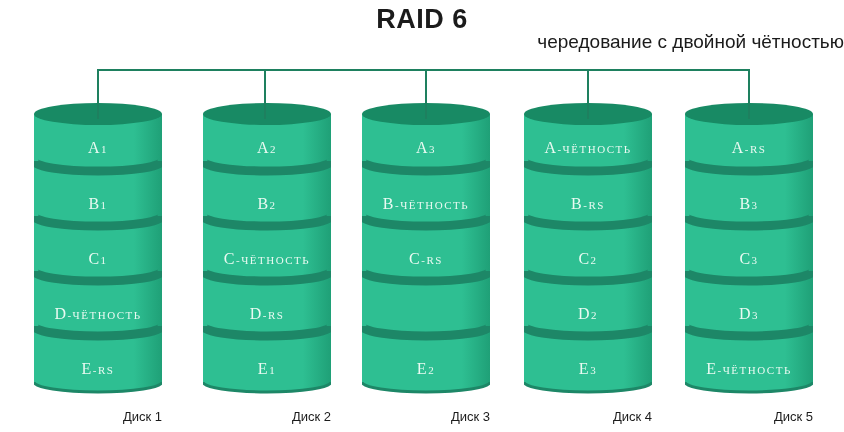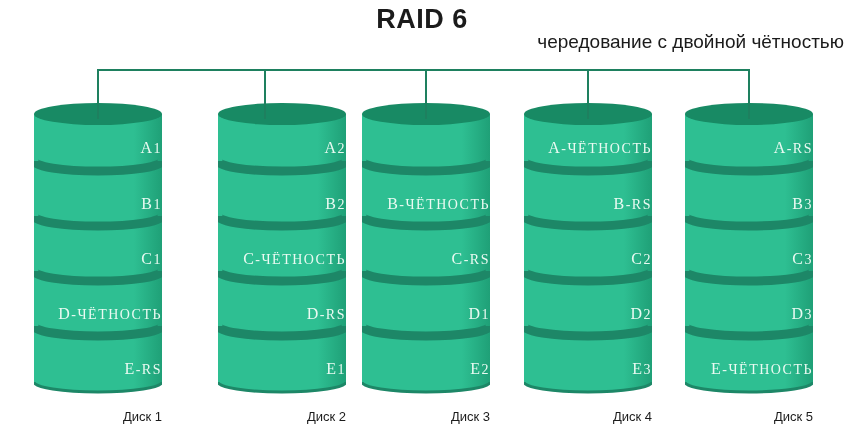--- a/index.html
+++ b/index.html
@@ -42,42 +42,42 @@
   .v-line { width: 2px; top: 69px; height: 50px; }
   .v1 { left: 97px; }
   .v2 { left: 264px; }
   .v3 { left: 425px; }
   .v4 { left: 587px; }
   .v5 { left: 748px; }
 
   
   .disk { position: absolute; top: 103px; width: 128px; z-index: 1; }
   .d1 { left: 34px; }
-  .d2 { left: 210px; padding-left: 8px; }
+  .d2 { left: 195px; padding-left: 8px; }
   .d3 { left: 362px; }
   .d4 { left: 524px; }
   .d5 { left: 685px; }
 
   .cyl { position: relative; width: 128px; height: 292px; }
   .cyl-svg { position: absolute; top: 0; left: 0; display: block; }
 
   .cyl-top    { fill: var(--cylinder-top, #188a64); }
   .cyl-groove { fill: none; stroke: var(--cylinder-groove, #1d8767); stroke-width: 9; }
   .cyl-bottom { fill: none; stroke: var(--cylinder-groove, #1d8767); stroke-width: 3; }
   .grad-a { stop-color: var(--cylinder-body, #2ebf92); }
   .grad-b { stop-color: var(--cylinder-body, #2ebf92); }
   .grad-c { stop-color: var(--cylinder-body-edge, #1fa077); }
 
   .seg-label {
     position: absolute;
     left: 0; width: 100%;
     height: 22px; line-height: 22px;
-    text-align: right;
+    text-align: center;
     font-family: "Liberation Serif", serif;
-    font-size: 14px;
+    font-size: 11px;
     letter-spacing: 1.5px;
     color: var(--segment-text, #eafaf2);
     z-index: 2;
   }
   .seg-label::first-letter { font-size: 16px; }
 
   .disk-name {
     margin-top: 11px;
     width: 128px; height: 22px; line-height: 22px;
     text-align: right;
@@ -154,23 +154,23 @@
     <div class="cyl">
       <svg class="cyl-svg" width="128" height="292" viewBox="0 0 128 292">
         <path fill="url(#bodyGrad)" d="M0 11 L0 279 A64 10 0 0 0 128 279 L128 11 Z"></path>
         <path class="cyl-groove" d="M0 58 A64 10 0 0 0 128 58"></path>
         <path class="cyl-groove" d="M0 113 A64 10 0 0 0 128 113"></path>
         <path class="cyl-groove" d="M0 168 A64 10 0 0 0 128 168"></path>
         <path class="cyl-groove" d="M0 223 A64 10 0 0 0 128 223"></path>
         <path class="cyl-bottom" d="M0 279 A64 10 0 0 0 128 279"></path>
         <ellipse class="cyl-top" cx="64" cy="11" rx="64" ry="11"></ellipse>
       </svg>
+      <div class="seg-label" style="top:34px">A3</div>
       <div class="seg-label" style="top:90px">B-ЧЁТНОСТЬ</div>
       <div class="seg-label" style="top:145px">C-RS</div>
-      <div class="seg-label" style="top:200px">D1</div>
       <div class="seg-label" style="top:255px">E2</div>
     </div>
     <div class="disk-name">Диск 3</div>
   </div>
 
   <div class="disk d4">
     <div class="cyl">
       <svg class="cyl-svg" width="128" height="292" viewBox="0 0 128 292">
         <path fill="url(#bodyGrad)" d="M0 11 L0 279 A64 10 0 0 0 128 279 L128 11 Z"></path>
         <path class="cyl-groove" d="M0 58 A64 10 0 0 0 128 58"></path>

